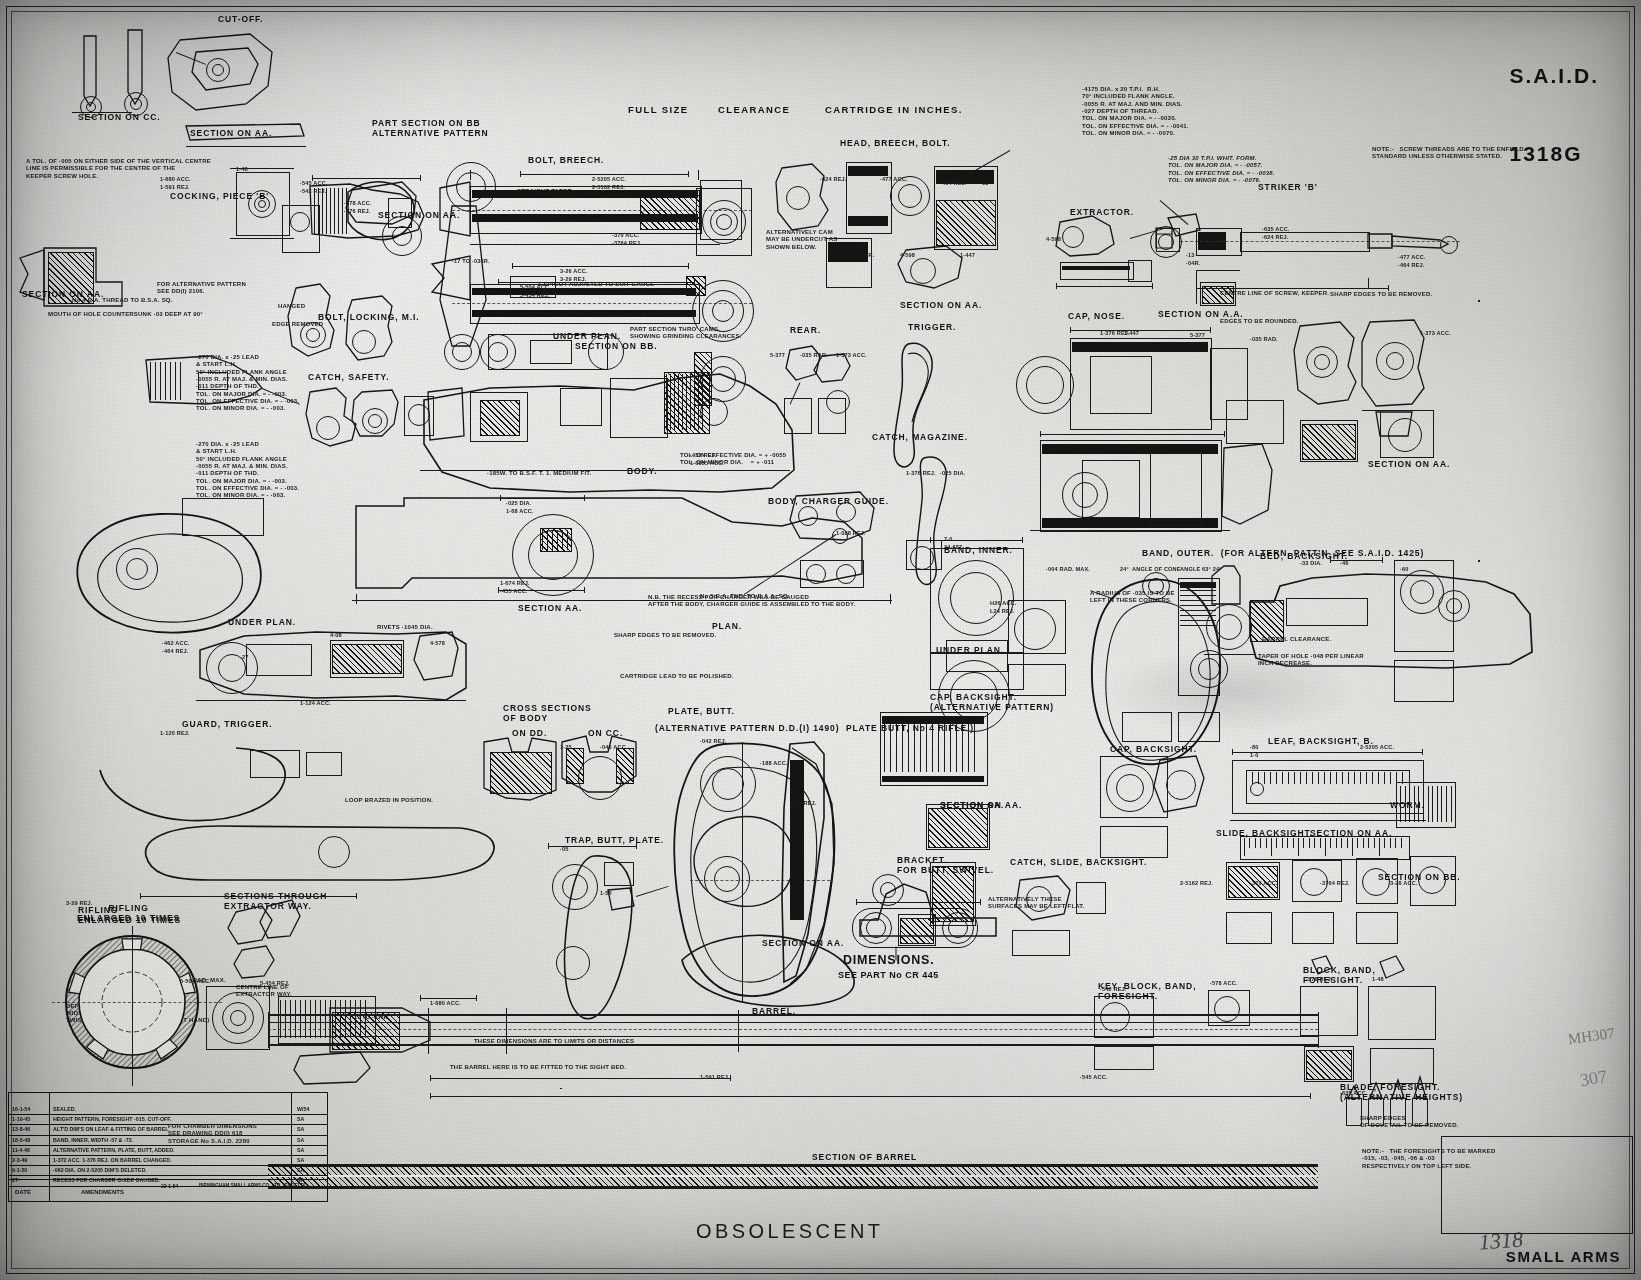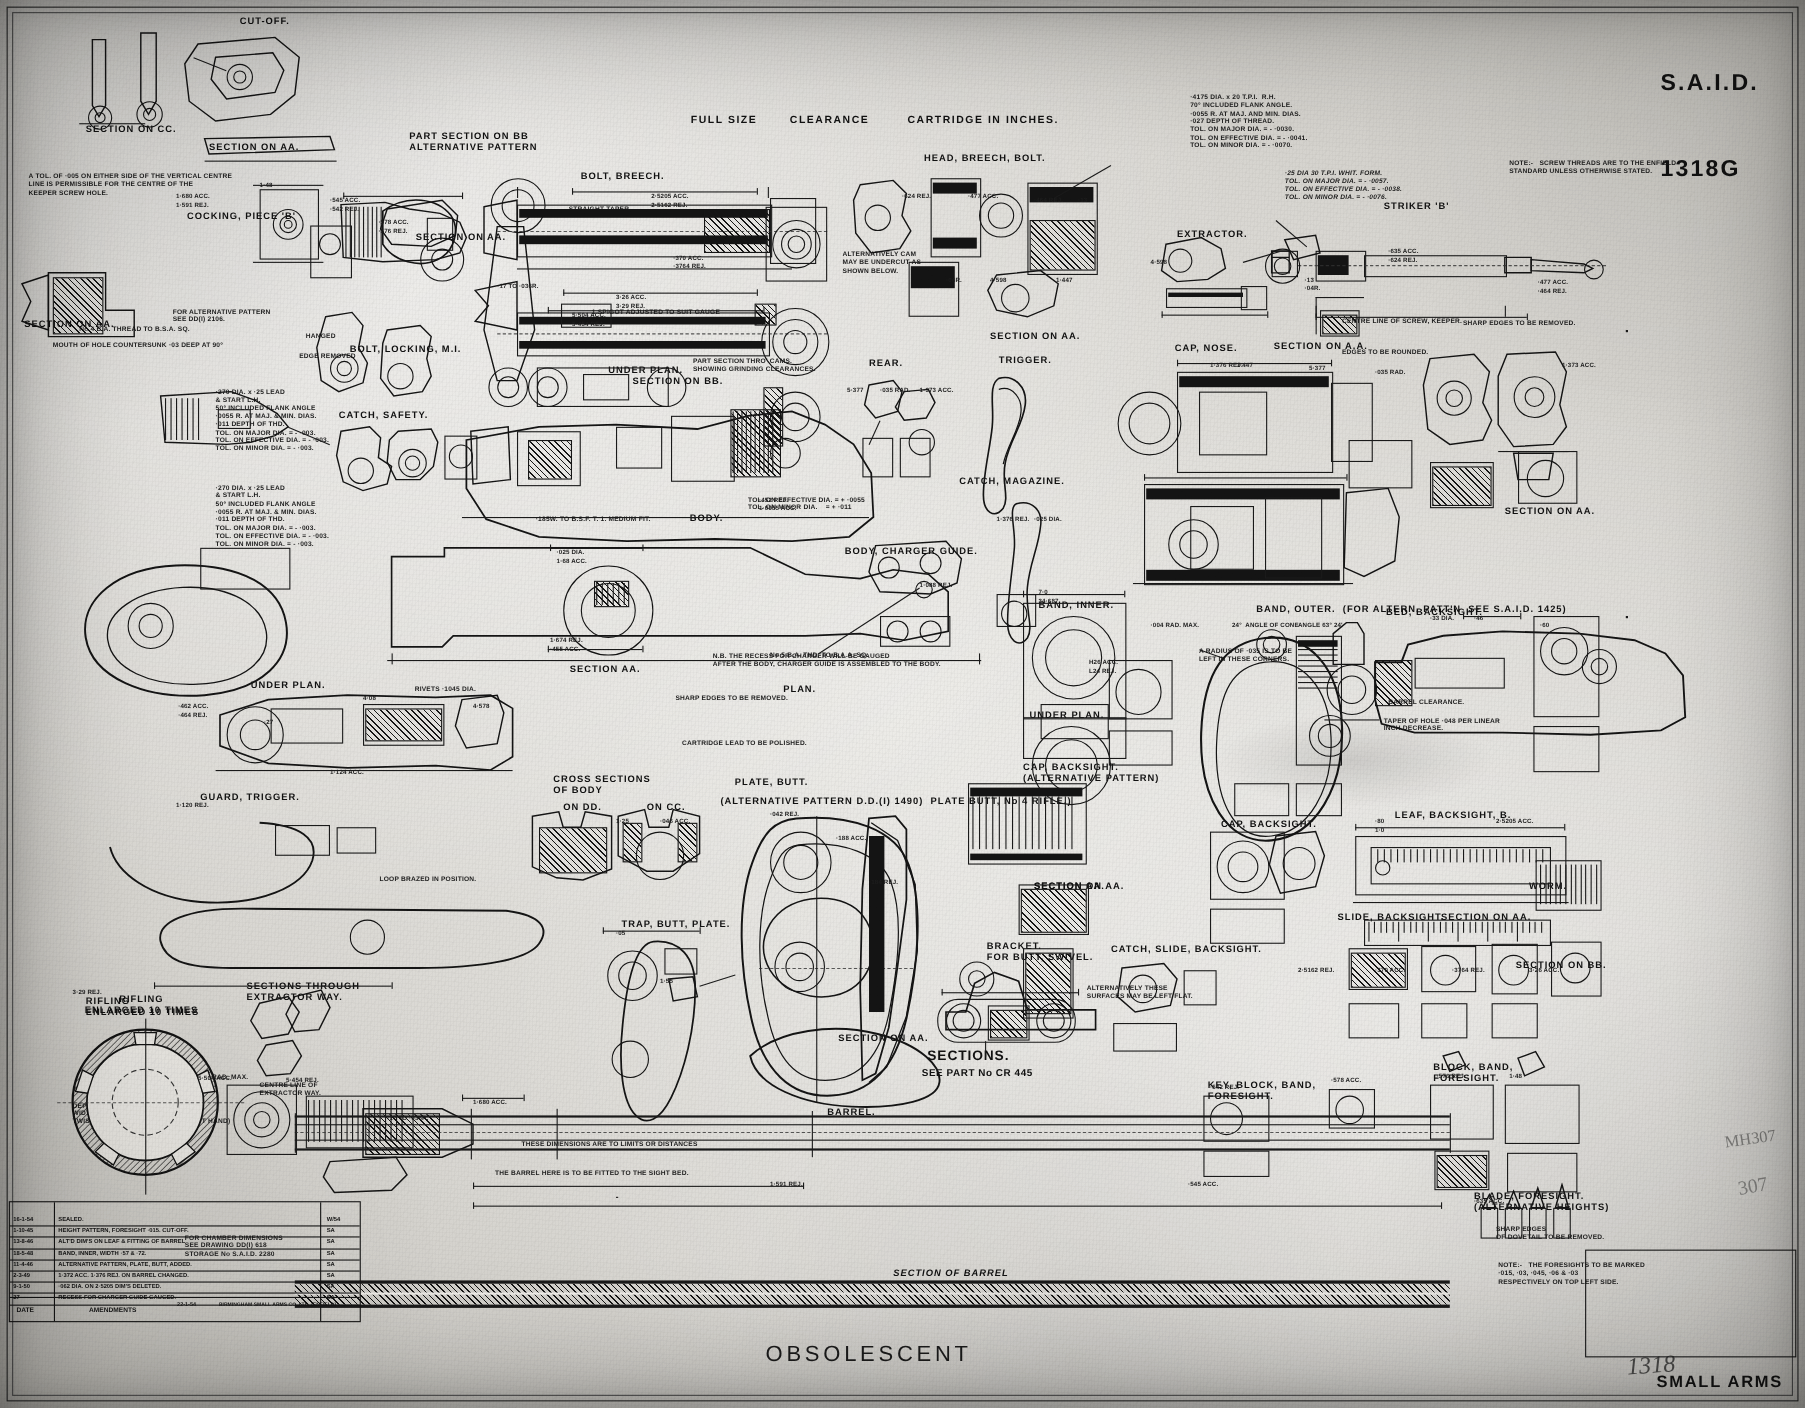--- a/index.html
+++ b/index.html
@@ -189,21 +189,21 @@
 
   <div class="t lbl2" style="left:77px;top:903px;text-align:center;">RIFLING
 ENLARGED 10 TIMES</div>
   <div class="t note" style="left:66px;top:988px;">DIA. OF BORE  T·304
                     L·301
 DEPTH OF RIFLING  ·005 TO ·006
 WIDTH OF LANDS  ·0934.
 TWIST OF RIFLING, 1 TURN IN 10 (LEFT HAND)</div>
   <div class="t note" style="left:178px;top:977px;">·004 RAD. MAX.</div>
 
-  <div class="t" style="left:843px;top:953px;font-size:12.5px;font-weight:700;letter-spacing:.8px;">SECTIONS.</div>
+  <div class="t" style="left:843px;top:953px;font-size:12.5px;font-weight:700;letter-spacing:.8px;">DIMENSIONS.</div>
   <div class="t" style="left:838px;top:970px;font-size:9px;font-weight:700;letter-spacing:.5px;">SEE PART No CR 445</div>
 
   <div id="complabels">
       <div class="t lbl2" style="left: 218px; top: 14px;">CUT-OFF.</div>
       <div class="t lbl2" style="left: 78px; top: 112px;">SECTION ON CC.</div>
       <div class="t lbl2" style="left: 190px; top: 128px;">SECTION ON AA.</div>
       <div class="t lbl2" style="left: 170px; top: 159px; margin-top: 32px;">COCKING, PIECE 'B'</div>
       <div class="t lbl2" style="left: 22px; top: 289px;">SECTION ON AA.</div>
       <div class="t lbl2" style="left: 378px; top: 210px;">SECTION ON AA.</div>
       <div class="t lbl2" style="left: 318px; top: 312px;">BOLT, LOCKING, M.I.</div>
@@ -252,21 +252,21 @@
       <div class="t lbl2" style="left: 1378px; top: 872px;">SECTION ON BB.</div>
       <div class="t lbl2" style="left: 1010px; top: 857px;">CATCH, SLIDE, BACKSIGHT.</div>
       <div class="t lbl2" style="left: 897px; top: 855px;">BRACKET.
 FOR BUTT, SWIVEL.</div>
       <div class="t lbl2" style="left: 940px; top: 800px;">SECTION ON AA.</div>
       <div class="t lbl2" style="left: 78px; top: 905px;">RIFLING
 ENLARGED 10 TIMES</div>
       <div class="t lbl2" style="left: 224px; top: 891px;">SECTIONS THROUGH
 EXTRACTOR WAY.</div>
       <div class="t lbl2" style="left: 752px; top: 1006px;">BARREL.</div>
-      <div class="t lbl2" style="left: 812px; top: 1152px; font-style: italic;">SECTION OF BARREL</div>
+      <div class="t lbl2" style="left: 812px; top: 1152px;">SECTION OF BARREL</div>
       <div class="t lbl2" style="left: 1098px; top: 981px;">KEY, BLOCK, BAND,
 FORESIGHT.</div>
       <div class="t lbl2" style="left: 1303px; top: 965px;">BLOCK, BAND,
 FORESIGHT.</div>
       <div class="t lbl2" style="left: 1340px; top: 1082px;">BLADE, FORESIGHT.
 (ALTERNATIVE HEIGHTS)</div>
     </div>
 
   <div id="art">
       <svg width="108" height="80" style="position: absolute; left: 166px; top: 32px;">

